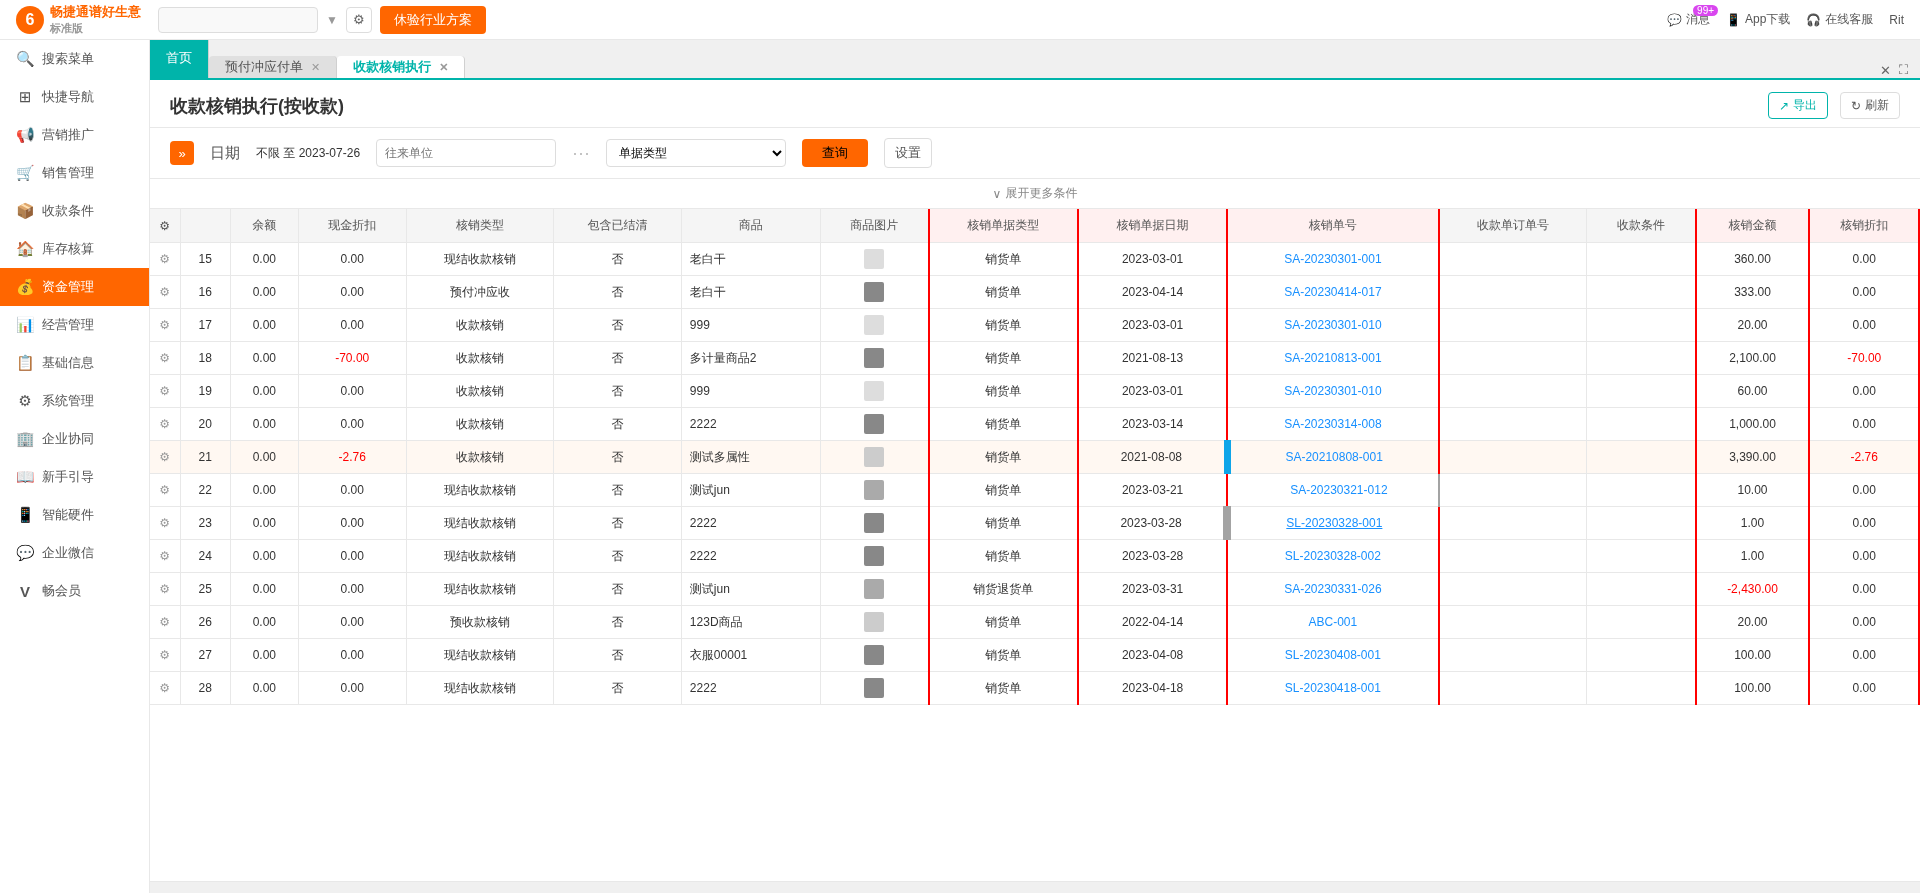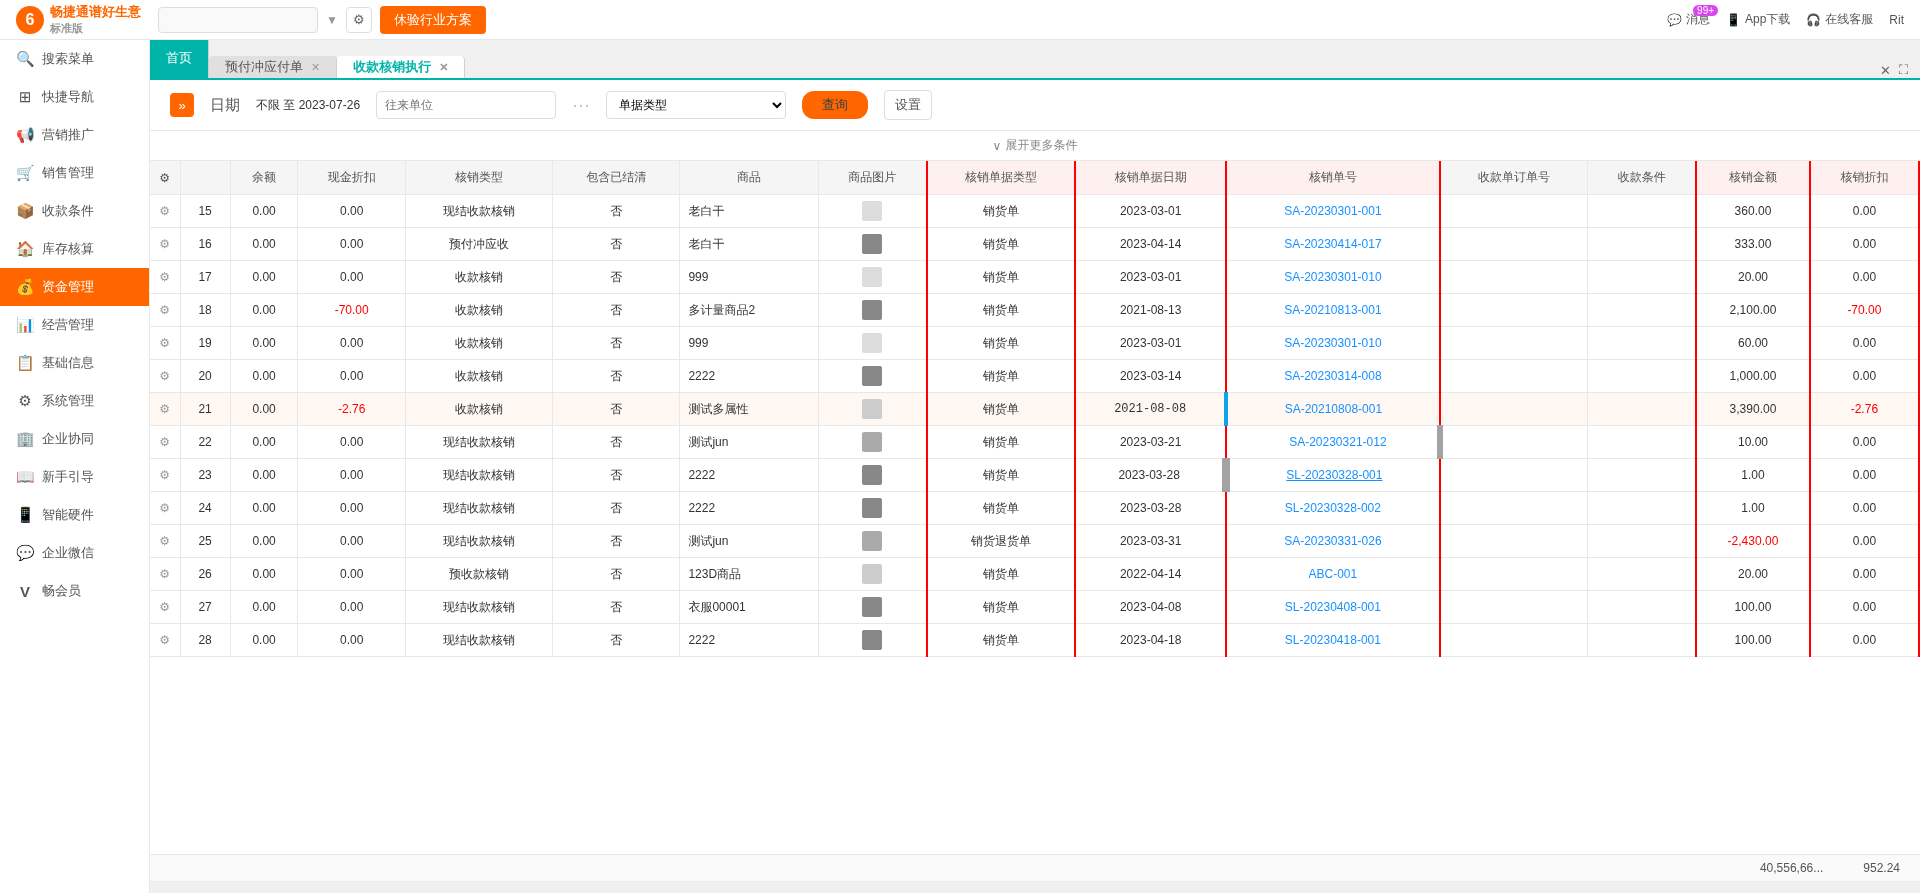--- a/index.html
+++ b/index.html
@@ -51,21 +51,21 @@
     
     .filter-bar { background: #fff; padding: 10px 20px; border-bottom: 1px solid #e8e8e8; }
     .filter-row { display: flex; align-items: center; gap: 16px; flex-wrap: wrap; }
     .filter-label { color: #555; font-size: 15px; white-space: nowrap; }
     .date-btns { display: flex; gap: 4px; align-items: center; }
     .date-btn { border: 1px solid #ddd; border-radius: 4px; padding: 3px 8px; font-size: 12px; cursor: pointer; color: #555; background: #fff; }
     .date-btn.custom { background: #e8f8f6; border-color: #00b4aa; color: #00b4aa; }
     .filter-input { height: 28px; border: 1px solid #ddd; border-radius: 4px; padding: 0 8px; font-size: 12px; min-width: 180px; }
     .filter-dots { color: #bbb; font-size: 18px; }
     .filter-select { height: 28px; border: 1px solid #ddd; border-radius: 4px; padding: 0 8px; font-size: 12px; min-width: 180px; background: #fff; }
-    .btn-query { background: #f60; color: #404040; border: none; border-radius: 12px; padding: 5px 20px; font-size: 13px; cursor: pointer; }
+    .btn-query { background: #f60; color: #000000; border: none; border-radius: 4px; padding: 5px 20px; font-size: 13px; cursor: pointer; }
     .btn-settings { border: 1px solid #ddd; border-radius: 4px; padding: 5px 10px; font-size: 13px; cursor: pointer; color: #555; background: #fff; }
     .expand-bar { display: flex; justify-content: center; padding: 6px; background: #fff; }
     .expand-btn { display: flex; align-items: center; gap: 4px; color: #888; font-size: 12px; cursor: pointer; }
 
     
     .table-wrapper { flex: 1; overflow: auto; padding: 0 0 0 0; background: #fff; }
     table { width: 100%; border-collapse: collapse; font-size: 12px; }
     thead tr { background: #f5f5f5; }
     thead th { padding: 8px 8px; text-align: center; border-bottom: 1px solid #e8e8e8; border-right: 1px solid #e8e8e8; white-space: nowrap; font-weight: 500; color: #555; position: sticky; top: 0; z-index: 10; background: #f5f5f5; }
     tbody tr { border-bottom: 1px solid #e8e8e8; }
@@ -201,20 +201,33 @@
         <span class="tab-close">✕</span>
       </div>
       <div class="tabs-right">
         <span style="cursor:pointer;">✕</span>
         <span style="cursor:pointer;">⛶</span>
       </div>
     </div>
 
     <div class="page-content">
 
+      <div class="page-header">
+        <div class="page-title">收款核销执行(按收款)</div>
+        <div class="page-header-actions">
+          <button class="btn-export">
+            <span>↗</span>
+            <span>导出</span>
+          </button>
+          <button class="btn-refresh">
+            <span>↻</span>
+            <span>刷新</span>
+          </button>
+        </div>
+      </div>
 
       <div class="filter-bar">
         <div class="filter-row">
 
           <div style="width:24px;height:24px;background:#f60;border-radius:4px;display:flex;align-items:center;justify-content:center;color:#fff;cursor:pointer;">»</div>
 
           <span class="filter-label">日期</span>
           <div style="display:flex;flex-direction:column;font-size:12px;">
             <span>不限 至 2023-07-26</span>
           </div>
@@ -380,41 +393,41 @@
     <td>21</td>
     <td>0.00</td>
     <td style="color:red;">-2.76</td>
     <td>收款核销</td>
     <td>否</td>
     <td class="left-align">测试多属性</td>
     <td>
                     <div style="width:20px;height:20px;background:#ccc;margin:auto;border-radius:2px;"></div>
                   </td>
     <td style="border-left:2px solid red;border-right:2px solid red;">销货单</td>
-    <td style="border-left:2px solid red;border-right:4px solid #0ea5e9;font-family:Liberation Mono, monospace;">2021-08-08</td>
+    <td style="border-left:2px solid red;border-right:7px solid #0ea5e9;">2021-08-08</td>
     <td class="link" style="border-left:2px solid red;border-right:2px solid red;">SA-20210808-001</td>
     <td></td>
     <td></td>
     <td style="border-left:2px solid red;border-right:2px solid red;">3,390.00</td>
     <td style="border-left:2px solid red;border-right:2px solid red;color:red;">-2.76</td>
   </tr>
                 <tr>
     <td style="color:#999;">⚙</td>
     <td>22</td>
     <td>0.00</td>
     <td style="">0.00</td>
     <td>现结收款核销</td>
     <td>否</td>
     <td class="left-align">测试jun</td>
     <td>
                     <div style="width:20px;height:20px;background:#aaa;margin:auto;border-radius:2px;"></div>
                   </td>
     <td style="border-left:2px solid red;border-right:2px solid red;">销货单</td>
     <td style="border-left:2px solid red;border-right:2px solid red;">2023-03-21</td>
-    <td class="link" style="border-left:2px solid red;border-right:6px solid #a3a3a3;padding-left:20px;">SA-20230321-012</td>
+    <td class="link" style="border-left:2px solid red;border-right:2px solid #a3a3a3;padding-left:20px;">SA-20230321-012</td>
     <td></td>
     <td></td>
     <td style="border-left:2px solid red;border-right:2px solid red;">10.00</td>
     <td style="border-left:2px solid red;border-right:2px solid red;">0.00</td>
   </tr>
                 <tr>
     <td style="color:#999;">⚙</td>
     <td>23</td>
     <td>0.00</td>
     <td style="">0.00</td>
@@ -524,24 +537,19 @@
     <td class="link" style="border-left:2px solid red;border-right:2px solid red;">SL-20230418-001</td>
     <td></td>
     <td></td>
     <td style="border-left:2px solid red;border-right:2px solid red;">100.00</td>
     <td style="border-left:2px solid red;border-right:2px solid red;">0.00</td>
   </tr>
               </tbody>
           </table>
         </div>
 
-        <div class="table-footer">
-          <span style="flex:1;"></span>
-          <span>40,556,66...</span>
-          <span>952.24</span>
-        </div>
 
         <div class="scrollbar-stub"></div>
       </div>
 
     </div>
   </div>
 </div>
 
 </body></html>

